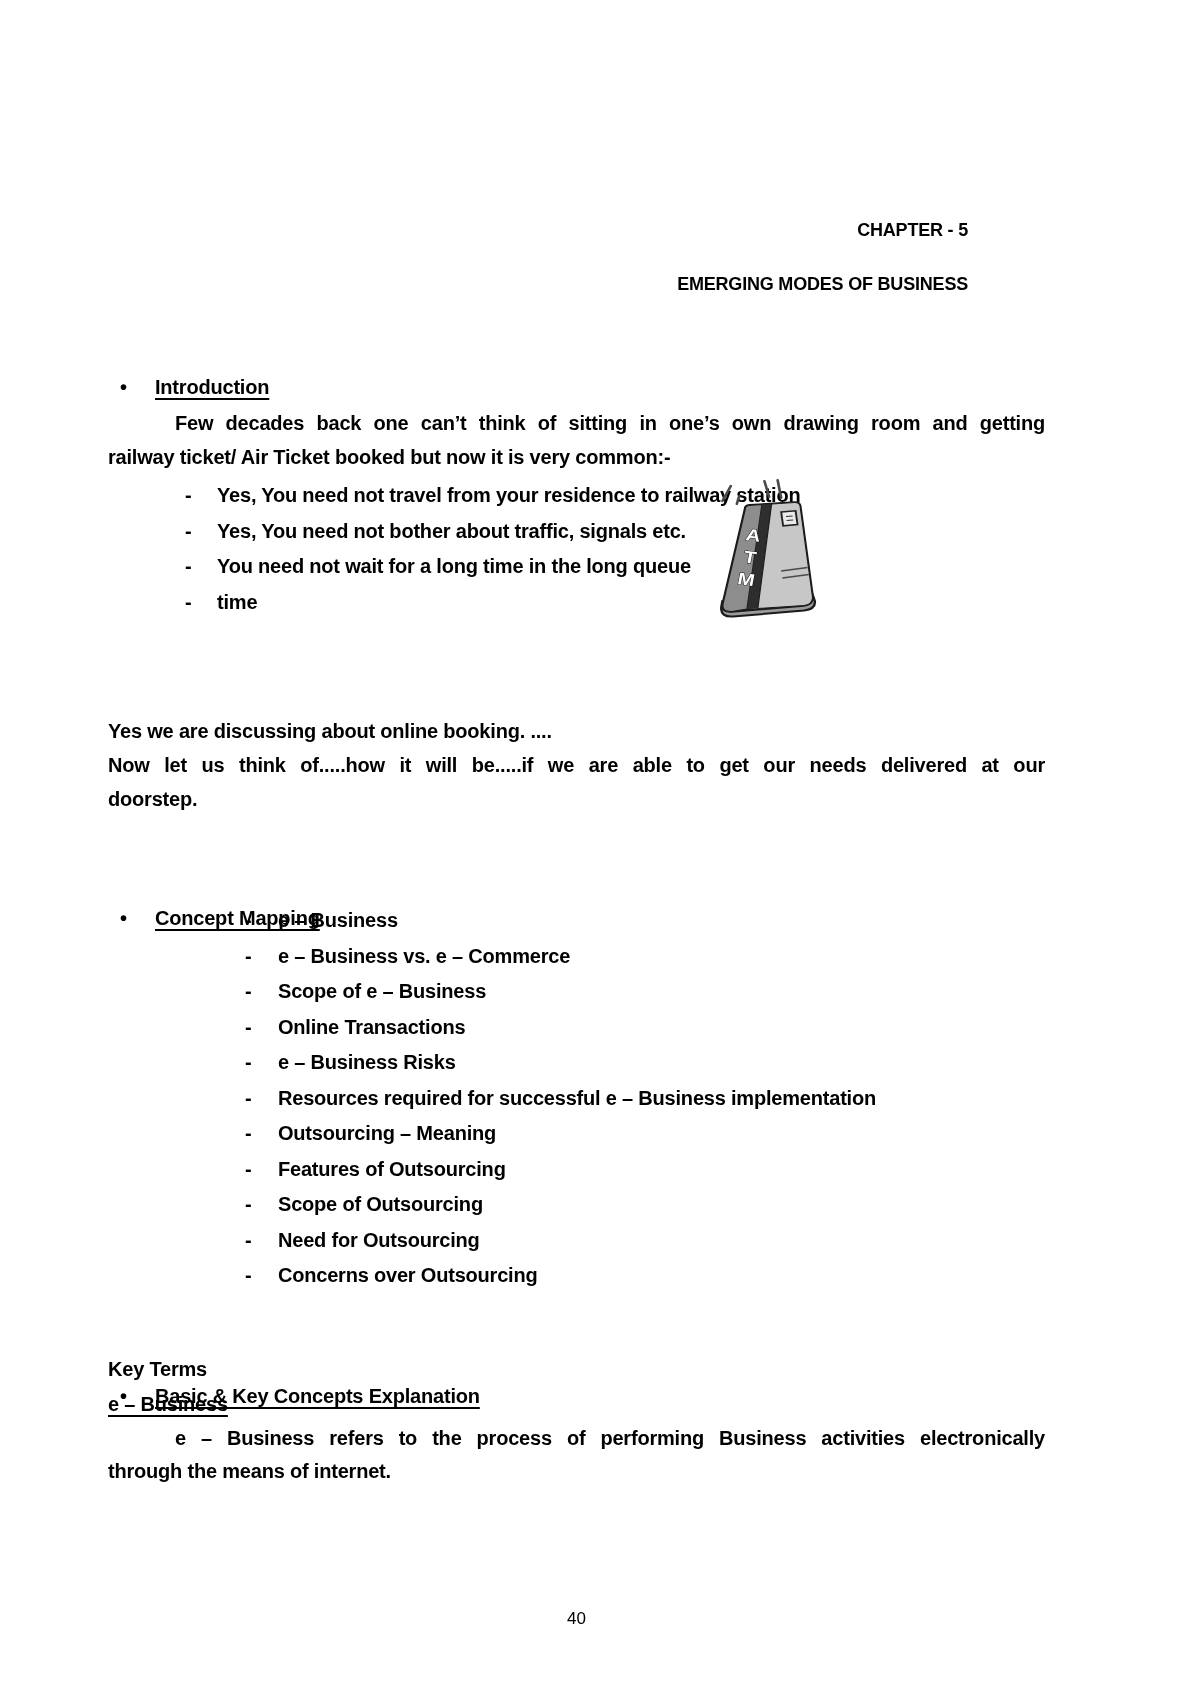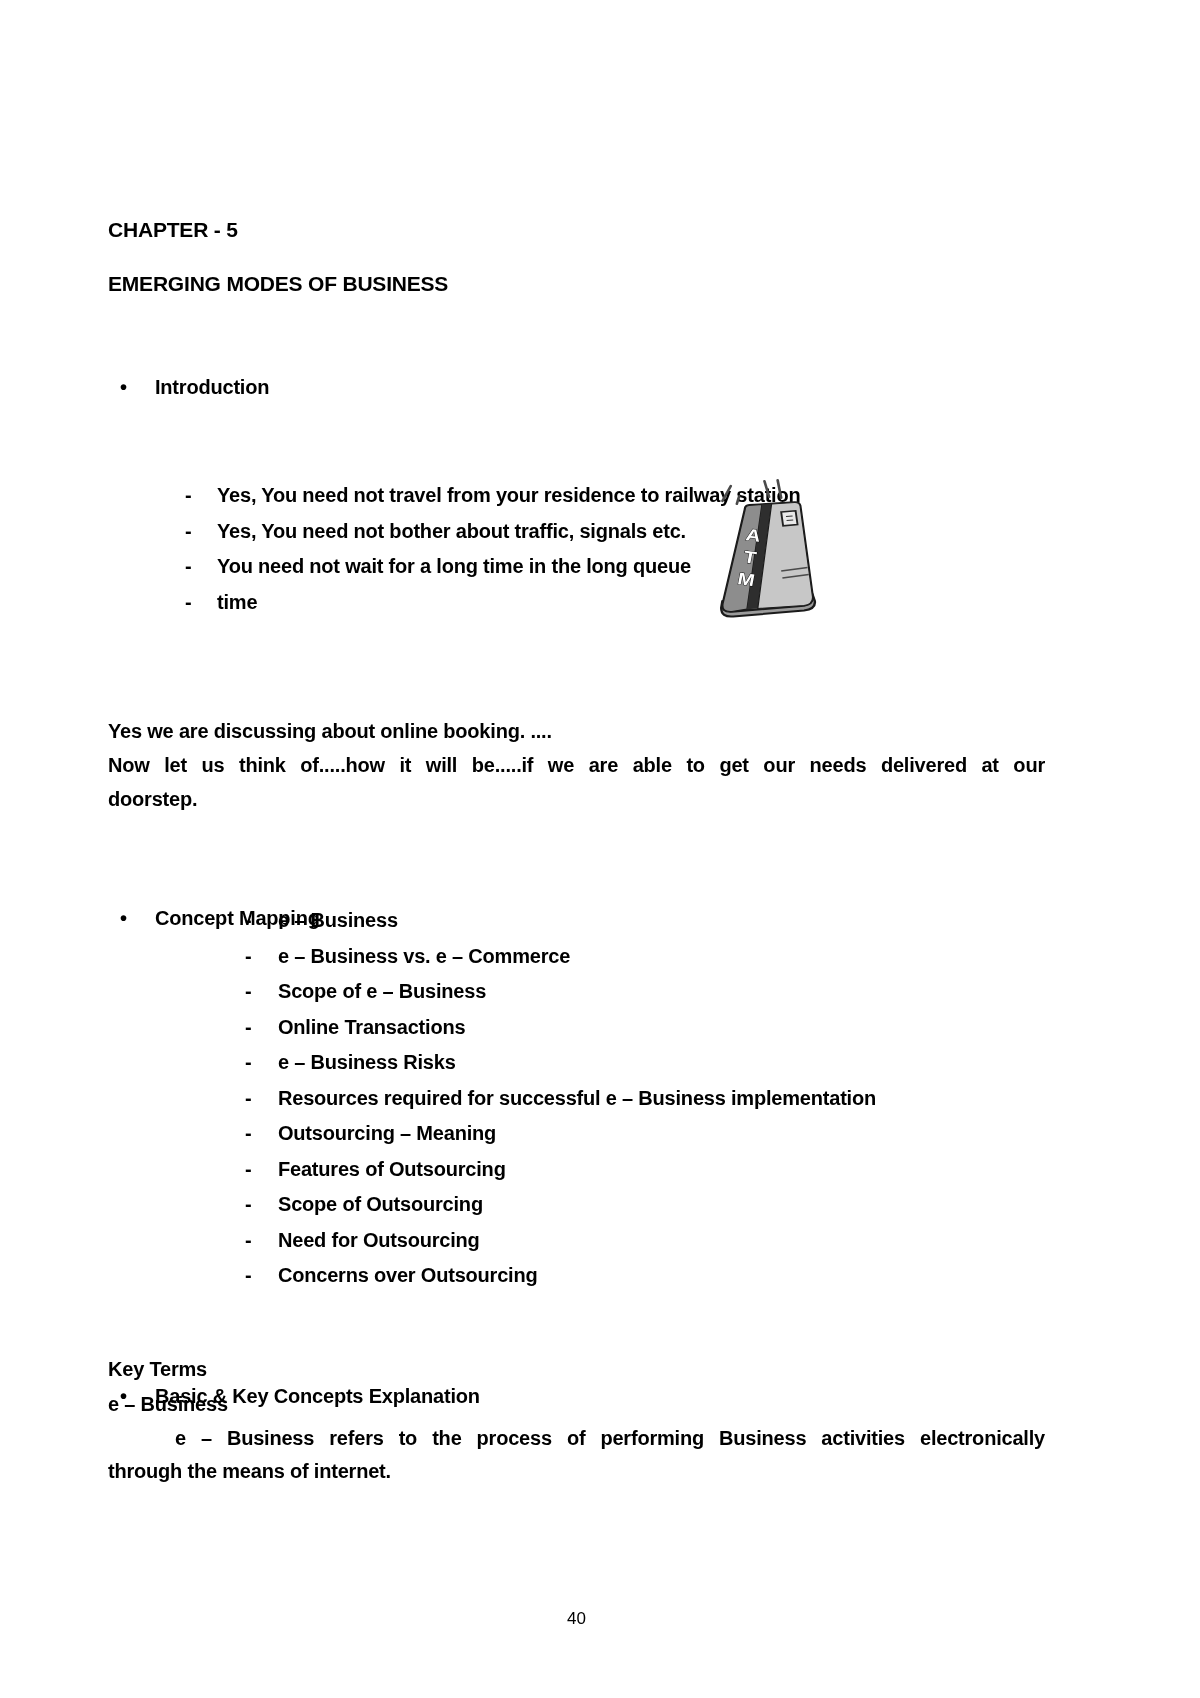--- a/index.html
+++ b/index.html
@@ -12,24 +12,24 @@
     overflow:hidden;
   }
   .page { position:absolute; inset:0; background:#fff; }
   .doc {
     position:absolute; left:108px; top:0; width:937px;
     font-size:20px; font-weight:700; letter-spacing:-0.2px;
     line-height:33px;
   }
   .blk { position:absolute; left:0; width:937px; }
   .title {
-    width:860px; text-align:left;
-    font-size:21px; line-height:34px; font-weight:700;
+    width:860px; text-align:right;
+    font-size:18px; line-height:34px; font-weight:700;
   }
-  .u { text-decoration-thickness:2px; text-underline-offset:4px; }
+  .u { text-decoration:underline; text-decoration-thickness:2px; text-underline-offset:4px; }
   .sec-h { padding-left:47px; position:relative; line-height:33px; }
   .sec-h .dot { position:absolute; left:12px; top:0; }
   .para { line-height:34px; }
   .ind { padding-left:67px; }
   .stretch { text-align:justify; text-align-last:justify; }
   .line { display:block; }
   .list { }
   .li { position:relative; }
   .intro-list .li { padding-left:109px; line-height:35.5px; }
   .intro-list .marker { position:absolute; left:77px; top:0; }
@@ -50,20 +50,24 @@
   <div class="doc">
 
     <div class="blk title" style="top:213px">CHAPTER - 5</div>
     <div class="blk title" style="top:267px">EMERGING MODES OF BUSINESS</div>
 
     <div class="blk sec-h" style="top:371px">
       <span class="dot">•</span>
       <span class="u">Introduction</span>
     </div>
 
+    <div class="blk para" style="top:406px">
+      <span class="line ind stretch">Few decades back one can’t think of sitting in one’s own drawing room and getting</span>
+      <span class="line">railway ticket/ Air Ticket booked but now it is very common:-</span>
+    </div>
 
     <div class="blk list intro-list" style="top:478px">
       <div class="li">
         <span class="marker">-</span>
         <span>Yes, You need not travel from your residence to railway station</span>
       </div>
       <div class="li">
         <span class="marker">-</span>
         <span>Yes, You need not bother about traffic, signals etc.</span>
       </div>

